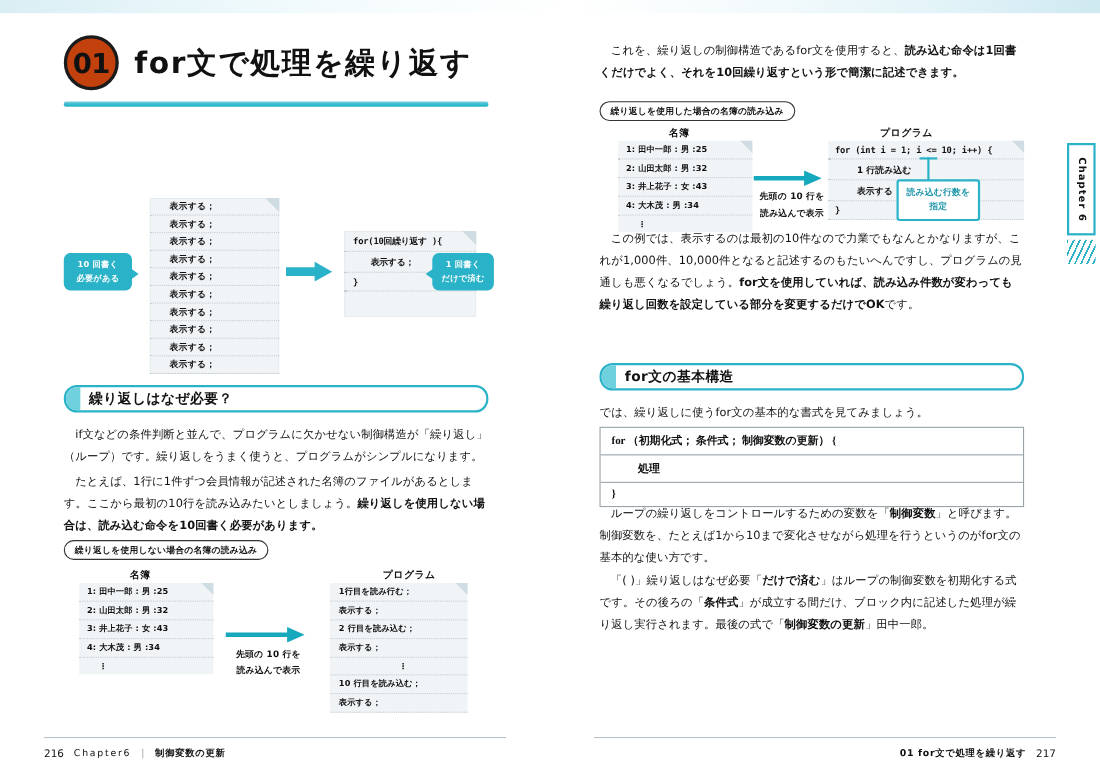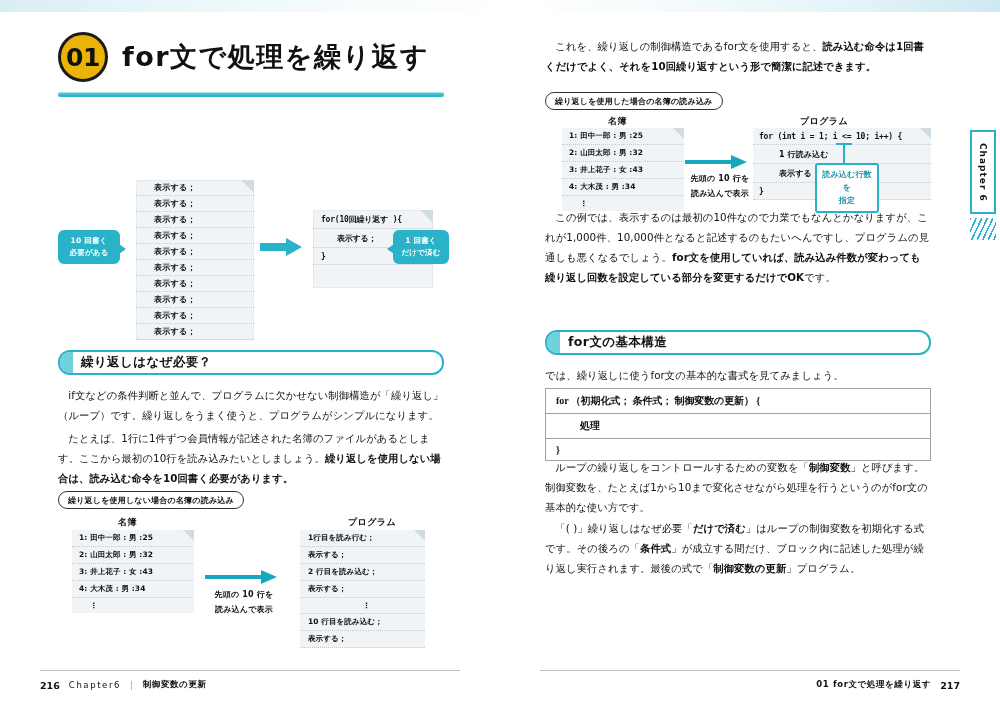--- a/index.html
+++ b/index.html
@@ -30,21 +30,21 @@
   .col.right { left: 500px; width: 500px; height: 709px; }
 
   
   .sec-title-row {
     position: absolute; left: 58px; top: 32px;
     display: flex; align-items: center; gap: 14px;
   }
   .sec-num {
     width: 50px; height: 50px; border-radius: 50%;
     border: 3px solid #1b1b1b;
-    background: #eab308;
+    background: #c2410c;
     display: flex; align-items: center; justify-content: center;
     font-size: 25px; font-weight: bold; color: #111;
     letter-spacing: -0.5px;
     font-family: "DejaVu Sans", sans-serif;
   }
   .sec-title {
     font-size: 27px; font-weight: bold; color: #111;
     letter-spacing: 1.5px; white-space: nowrap;
   }
   .title-rule {
@@ -239,21 +239,21 @@
   }
   .footer-rule.l { left: 40px; width: 420px; }
   .footer-rule.r { left: 540px; width: 420px; }
   .footer {
     position: absolute; bottom: 18px;
     font-size: 8.5px; color: #111; letter-spacing: .8px;
     display: flex; align-items: center; gap: 9px;
   }
   .footer.l { left: 40px; }
   .footer.r { right: 40px; }
-  .footer .pg { font-weight: bold; font-size: 9.5px; letter-spacing: 0; }
+  .footer .pg { font-weight: normal; font-size: 9.5px; letter-spacing: 0; }
   .footer .chp { letter-spacing: 1.6px; }
   .footer .sep { color: #9aa3a8; }
   .footer .ttl { font-weight: bold; letter-spacing: .6px; }
 </style>
 </head>
 <body>
 
 <div id="page">
 
   <div class="top-strip"></div>
@@ -388,21 +388,21 @@
     <div class="codepaper" id="codeR" style="left:253px; top:128px;">
       <div class="fold" style="position:absolute;right:0;top:0;border-style:solid;border-width:0 11px 11px 0;border-color:transparent #cfdde3 transparent transparent;"></div>
     <div class="cl">for (int i = 1; i &lt;= 10; i++) {</div>
         <div class="cl ind">1 行読み込む</div>
         <div class="cl ind">表示する</div>
         <div class="cl">}</div>
       </div>
 
     <div class="hl-underline" style="left:336px; top:143px; width:16px;"></div>
     <div class="hl-line" style="left:343px; top:143px; width:2px; height:22px;"></div>
-    <div class="hl-box" style="left:315px; top:163px; width:64px;">
+    <div class="hl-box" style="left:315px; top:163px; width:76px;">
       <div>読み込む行数を</div>
       <div>指定</div>
     </div>
 
     <div class="body-p" style="left:45px; top:207px;">
       <span>この例では、表示するのは最初の10件なので力業でもなんとかなりますが、これが1,000件、10,000件となると記述するのもたいへんですし、プログラムの見通しも悪くなるでしょう。</span><span class="b">for文を使用していれば、読み込み件数が変わっても繰り返し回数を設定している部分を変更するだけでOK</span><span>です。</span>
     </div>
 
     <div class="h2" style="left:45px; top:330px;">
       <div class="tab"></div>
@@ -415,21 +415,21 @@
         <div class="sr">for （初期化式； 条件式； 制御変数の更新） {</div>
         <div class="sr ind">処理</div>
         <div class="sr">}</div>
       </div>
 
     <div class="body-p" style="left:45px; top:457px;">
       <span>ループの繰り返しをコントロールするための変数を「</span><span class="b">制御変数</span><span>」と呼びます。制御変数を、たとえば1から10まで変化させながら処理を行うというのがfor文の基本的な使い方です。</span>
     </div>
 
     <div class="body-p" style="left:45px; top:518px;">
-      <span>「( )」繰り返しはなぜ必要「</span><span class="b">だけで済む</span><span>」はループの制御変数を初期化する式です。その後ろの「</span><span class="b">条件式</span><span>」が成立する間だけ、ブロック内に記述した処理が繰り返し実行されます。最後の式で「</span><span class="b">制御変数の更新</span><span>」プログラム。</span>
+      <span>「( )」繰り返しはなぜ必要「</span><span class="b">だけで済む</span><span>」はループの制御変数を初期化する式です。その後ろの「</span><span class="b">条件式</span><span>」が成立する間だけ、ブロック内に記述した処理が繰り返し実行されます。最後の式で「</span><span class="b">制御変数の更新</span><span>」田中一郎。</span>
     </div>
 
     <div class="footer-rule r" style="left:40px;"></div>
     <div class="footer r">
       <span class="ttl">01 for文で処理を繰り返す</span>
       <span class="pg">217</span>
     </div>
   </div>
 
   <div class="sidetab">

